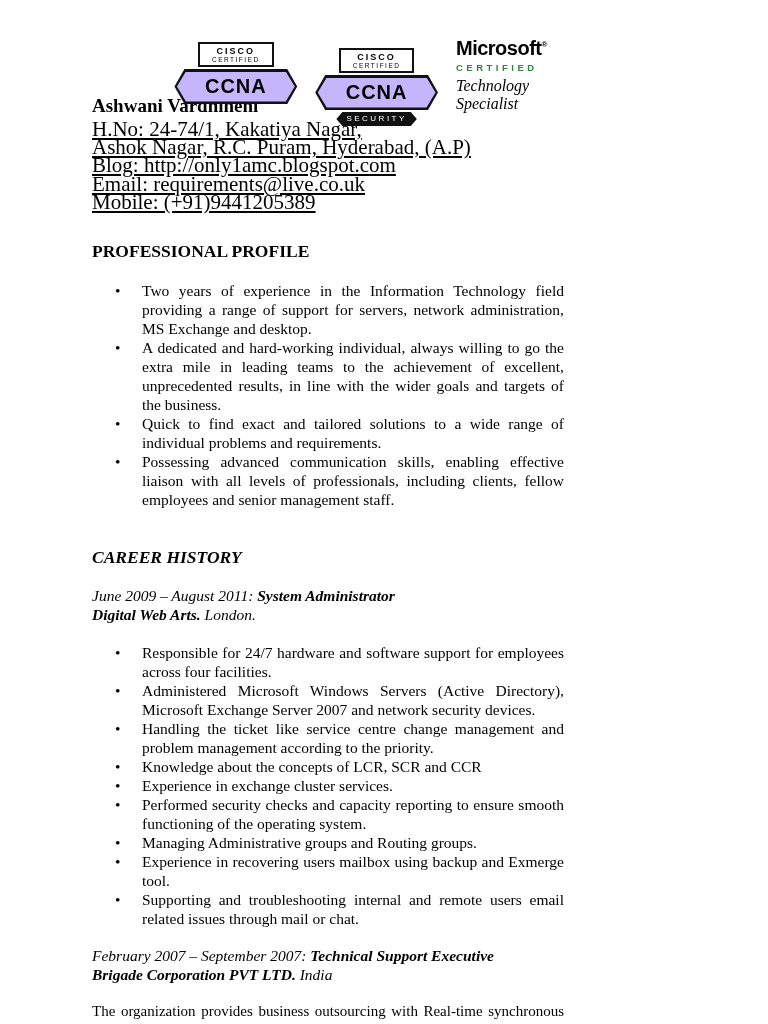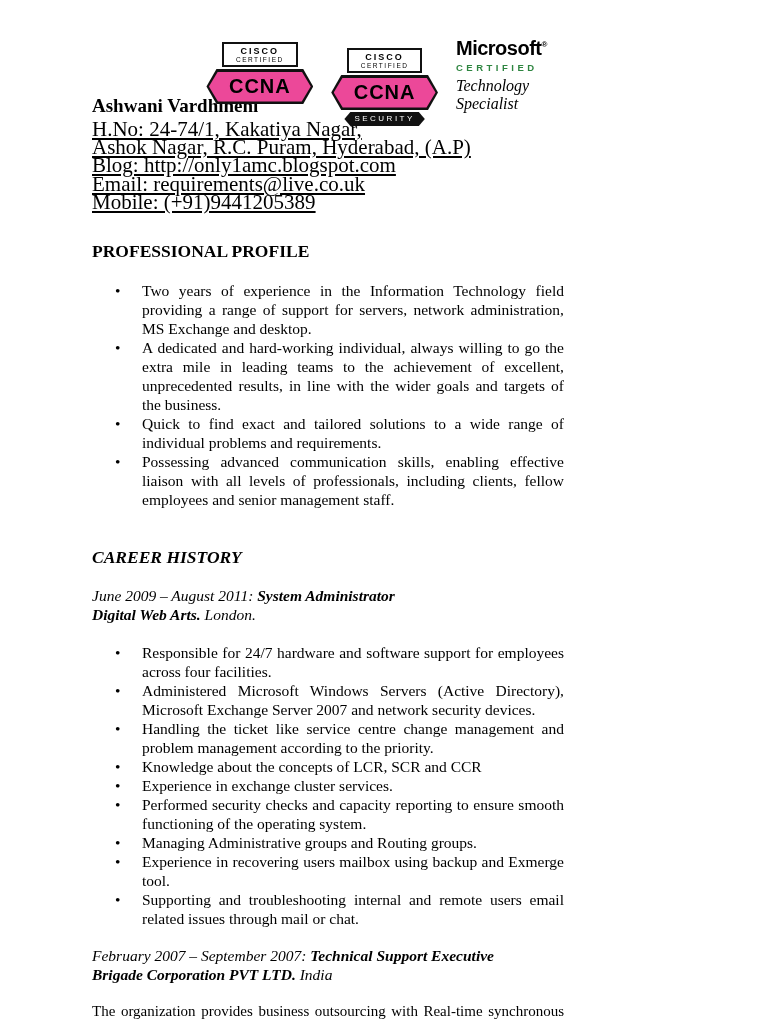--- a/index.html
+++ b/index.html
@@ -44,28 +44,28 @@
     margin-bottom: 2px;
   }
   .cisco-word   { font-size: 9px; font-weight: bold; letter-spacing: 2px; line-height: 10px; }
   .certified-word { font-size: 6.5px; letter-spacing: 1.5px; line-height: 8px; }
   .ribbon-out {
     background: #111111;
     clip-path: polygon(0 50%, 10px 0, calc(100% - 10px) 0, 100% 50%, calc(100% - 10px) 100%, 10px 100%);
     padding: 2.5px;
   }
   .ribbon-in {
-    background: #ec4899;
+    background: #c4b5fd;
     clip-path: polygon(0 50%, 9px 0, calc(100% - 9px) 0, 100% 50%, calc(100% - 9px) 100%, 9px 100%);
     font-family: "Liberation Sans", sans-serif;
     font-weight: bold;
     font-size: 20px;
     line-height: 22px;
     letter-spacing: 1px;
-    padding: 3px 20px 5px;
+    padding: 3px 28px 5px;
     text-align: center;
   }
   .security-banner {
     margin-top: 2px;
     background: #111111;
     color: #ffffff;
     font-family: "Liberation Sans", sans-serif;
     font-size: 8px;
     letter-spacing: 2.5px;
     line-height: 10px;

